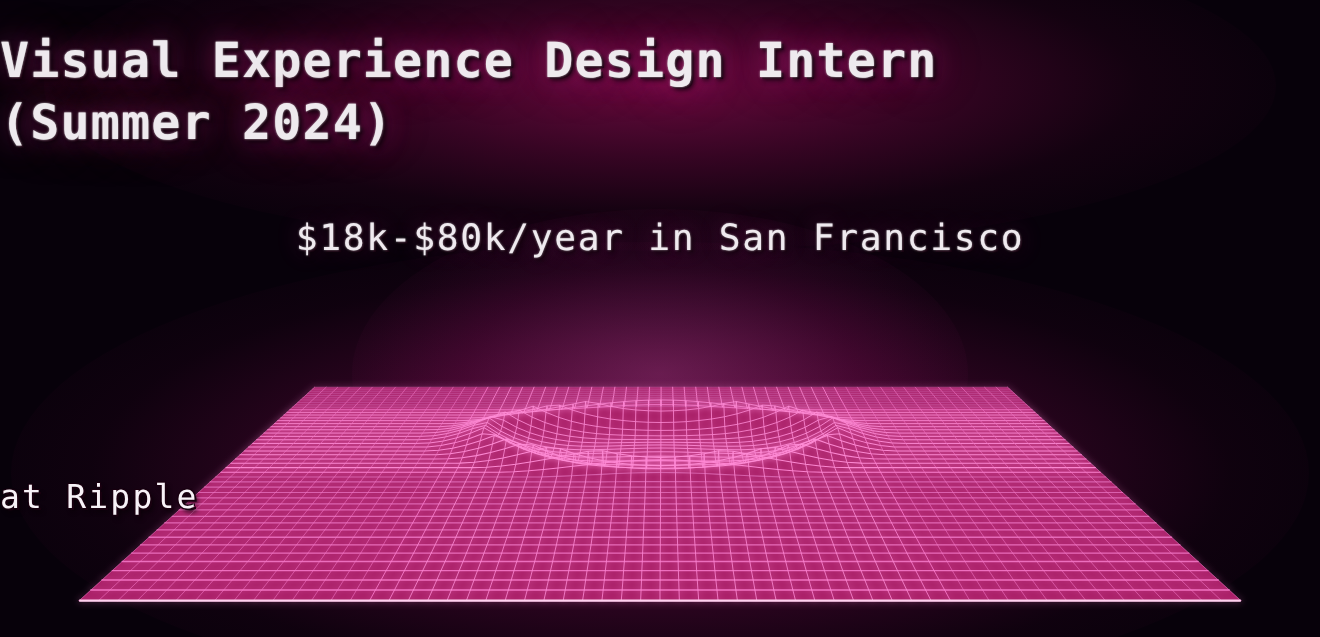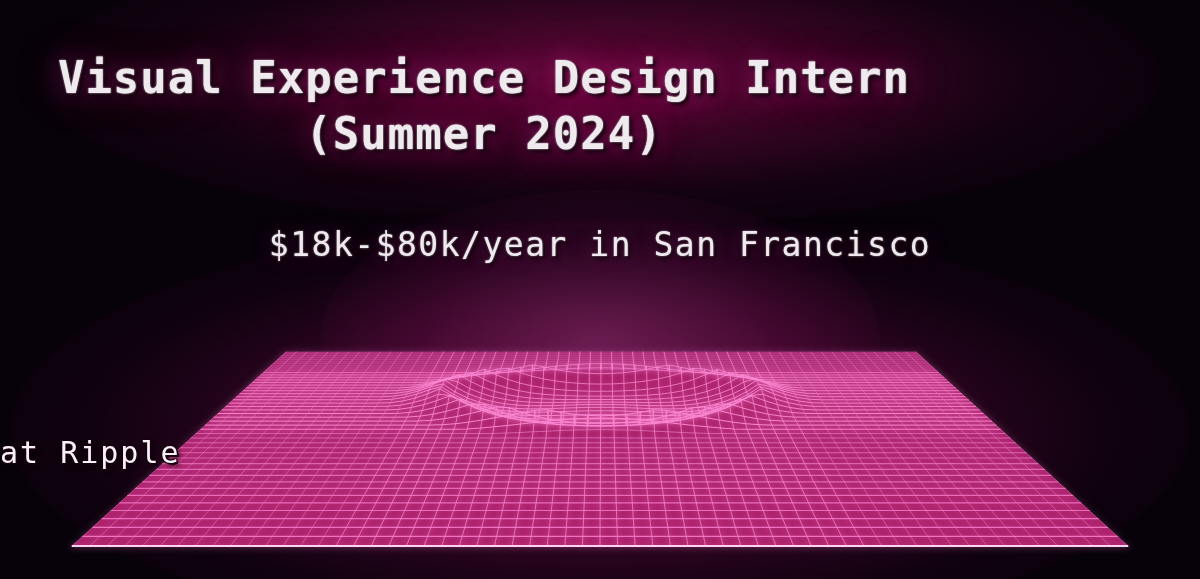--- a/index.html
+++ b/index.html
@@ -70,51 +70,48 @@
     position:absolute; left:0; top:0;
     width:1200px; height:579px;
     pointer-events:none;
   }
   .text-layer > * { pointer-events:auto; }
 
   #title {
     position:absolute;
     left:0; top:28px;
     width:968px;
-    text-align:center;
     font-size:44px;
     font-weight:bold;
     line-height:1.28;
     letter-spacing:1px;
     color:#eeeaee;
     text-shadow:
         0 0 2px rgba(255,255,255,0.75),
         2px 2px 0 rgba(30,2,20,0.85),
         3px 3px 5px rgba(10,0,8,0.9),
         0 0 26px rgba(255,60,180,0.42),
         0 0 54px rgba(200,20,120,0.30);
     white-space:pre-line;
-    margin-top:22px;
   }
 
   #subtitle {
     position:absolute;
     left:0; top:196px;
     width:1200px;
     text-align:center;
     font-size:33px;
     font-weight:normal;
     letter-spacing:1.5px;
     color:#efeaef;
     text-shadow:
         0 0 2px rgba(255,255,255,0.6),
         2px 2px 0 rgba(26,2,18,0.8),
         2px 3px 5px rgba(8,0,6,0.85),
         0 0 22px rgba(255,60,180,0.30);
-    margin-top: 29px;
   }
 
   #company {
     position:absolute;
     left:0; top:435px;
     width:1200px;
     font-size:30px;
     font-weight:normal;
     letter-spacing:2px;
     color:#f7f2f7;

